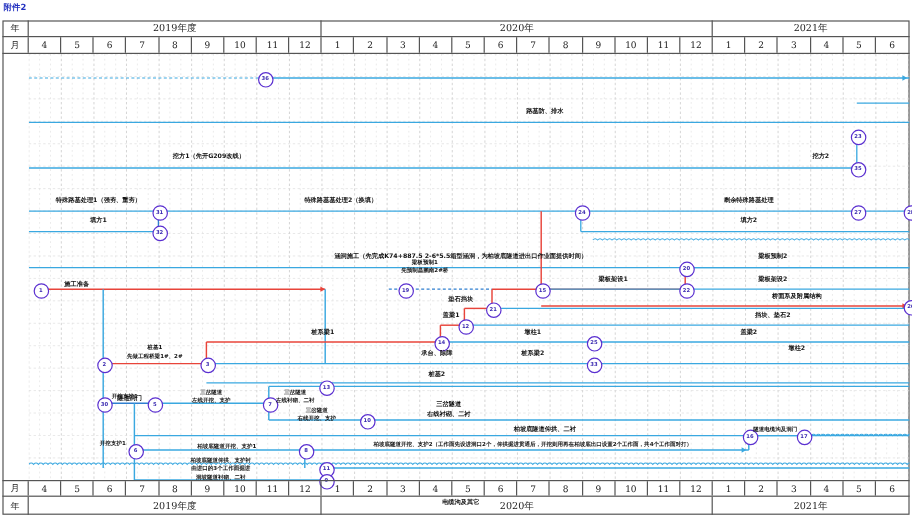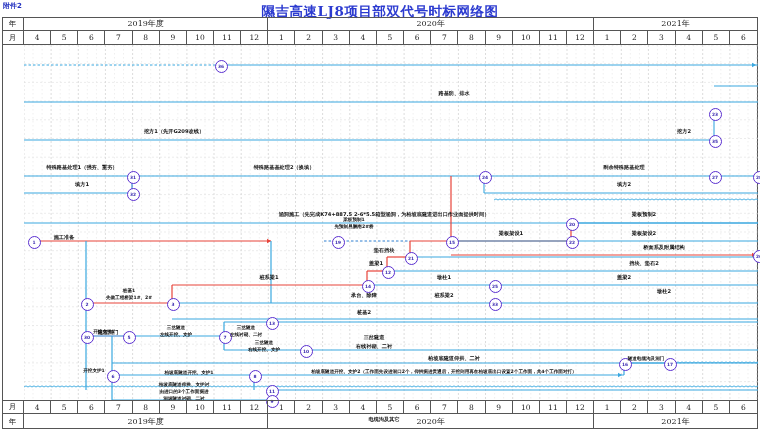--- a/index.html
+++ b/index.html
@@ -43,21 +43,20 @@
         border:1px solid #5a2fd0;background:#ffffff;color:#3a2ab0;font-size:4.4px;
         display:flex;align-items:center;justify-content:center;font-weight:bold;
         font-family:"DejaVu Sans","Liberation Sans",sans-serif;}
 </style>
 </head>
 <body>
 
 <div id="page">
 
   <div class="attach">附件2</div>
-  <div class="title">隰吉高速LJ8项目部双代号时标网络图</div>
 
   <div class="frame"></div>
 
   <div class="hdr">
     <div class="rowlab">年</div>
     <div id="hdr-years">
         <div class="cell yr" style="left: 22px; width: 244.333px;">2019年度</div>
         <div class="cell yr" style="left: 266.333px; width: 325.778px;">2020年</div>
         <div class="cell yr nb" style="left: 592.111px; width: 162.889px;">2021年</div>
       </div>

